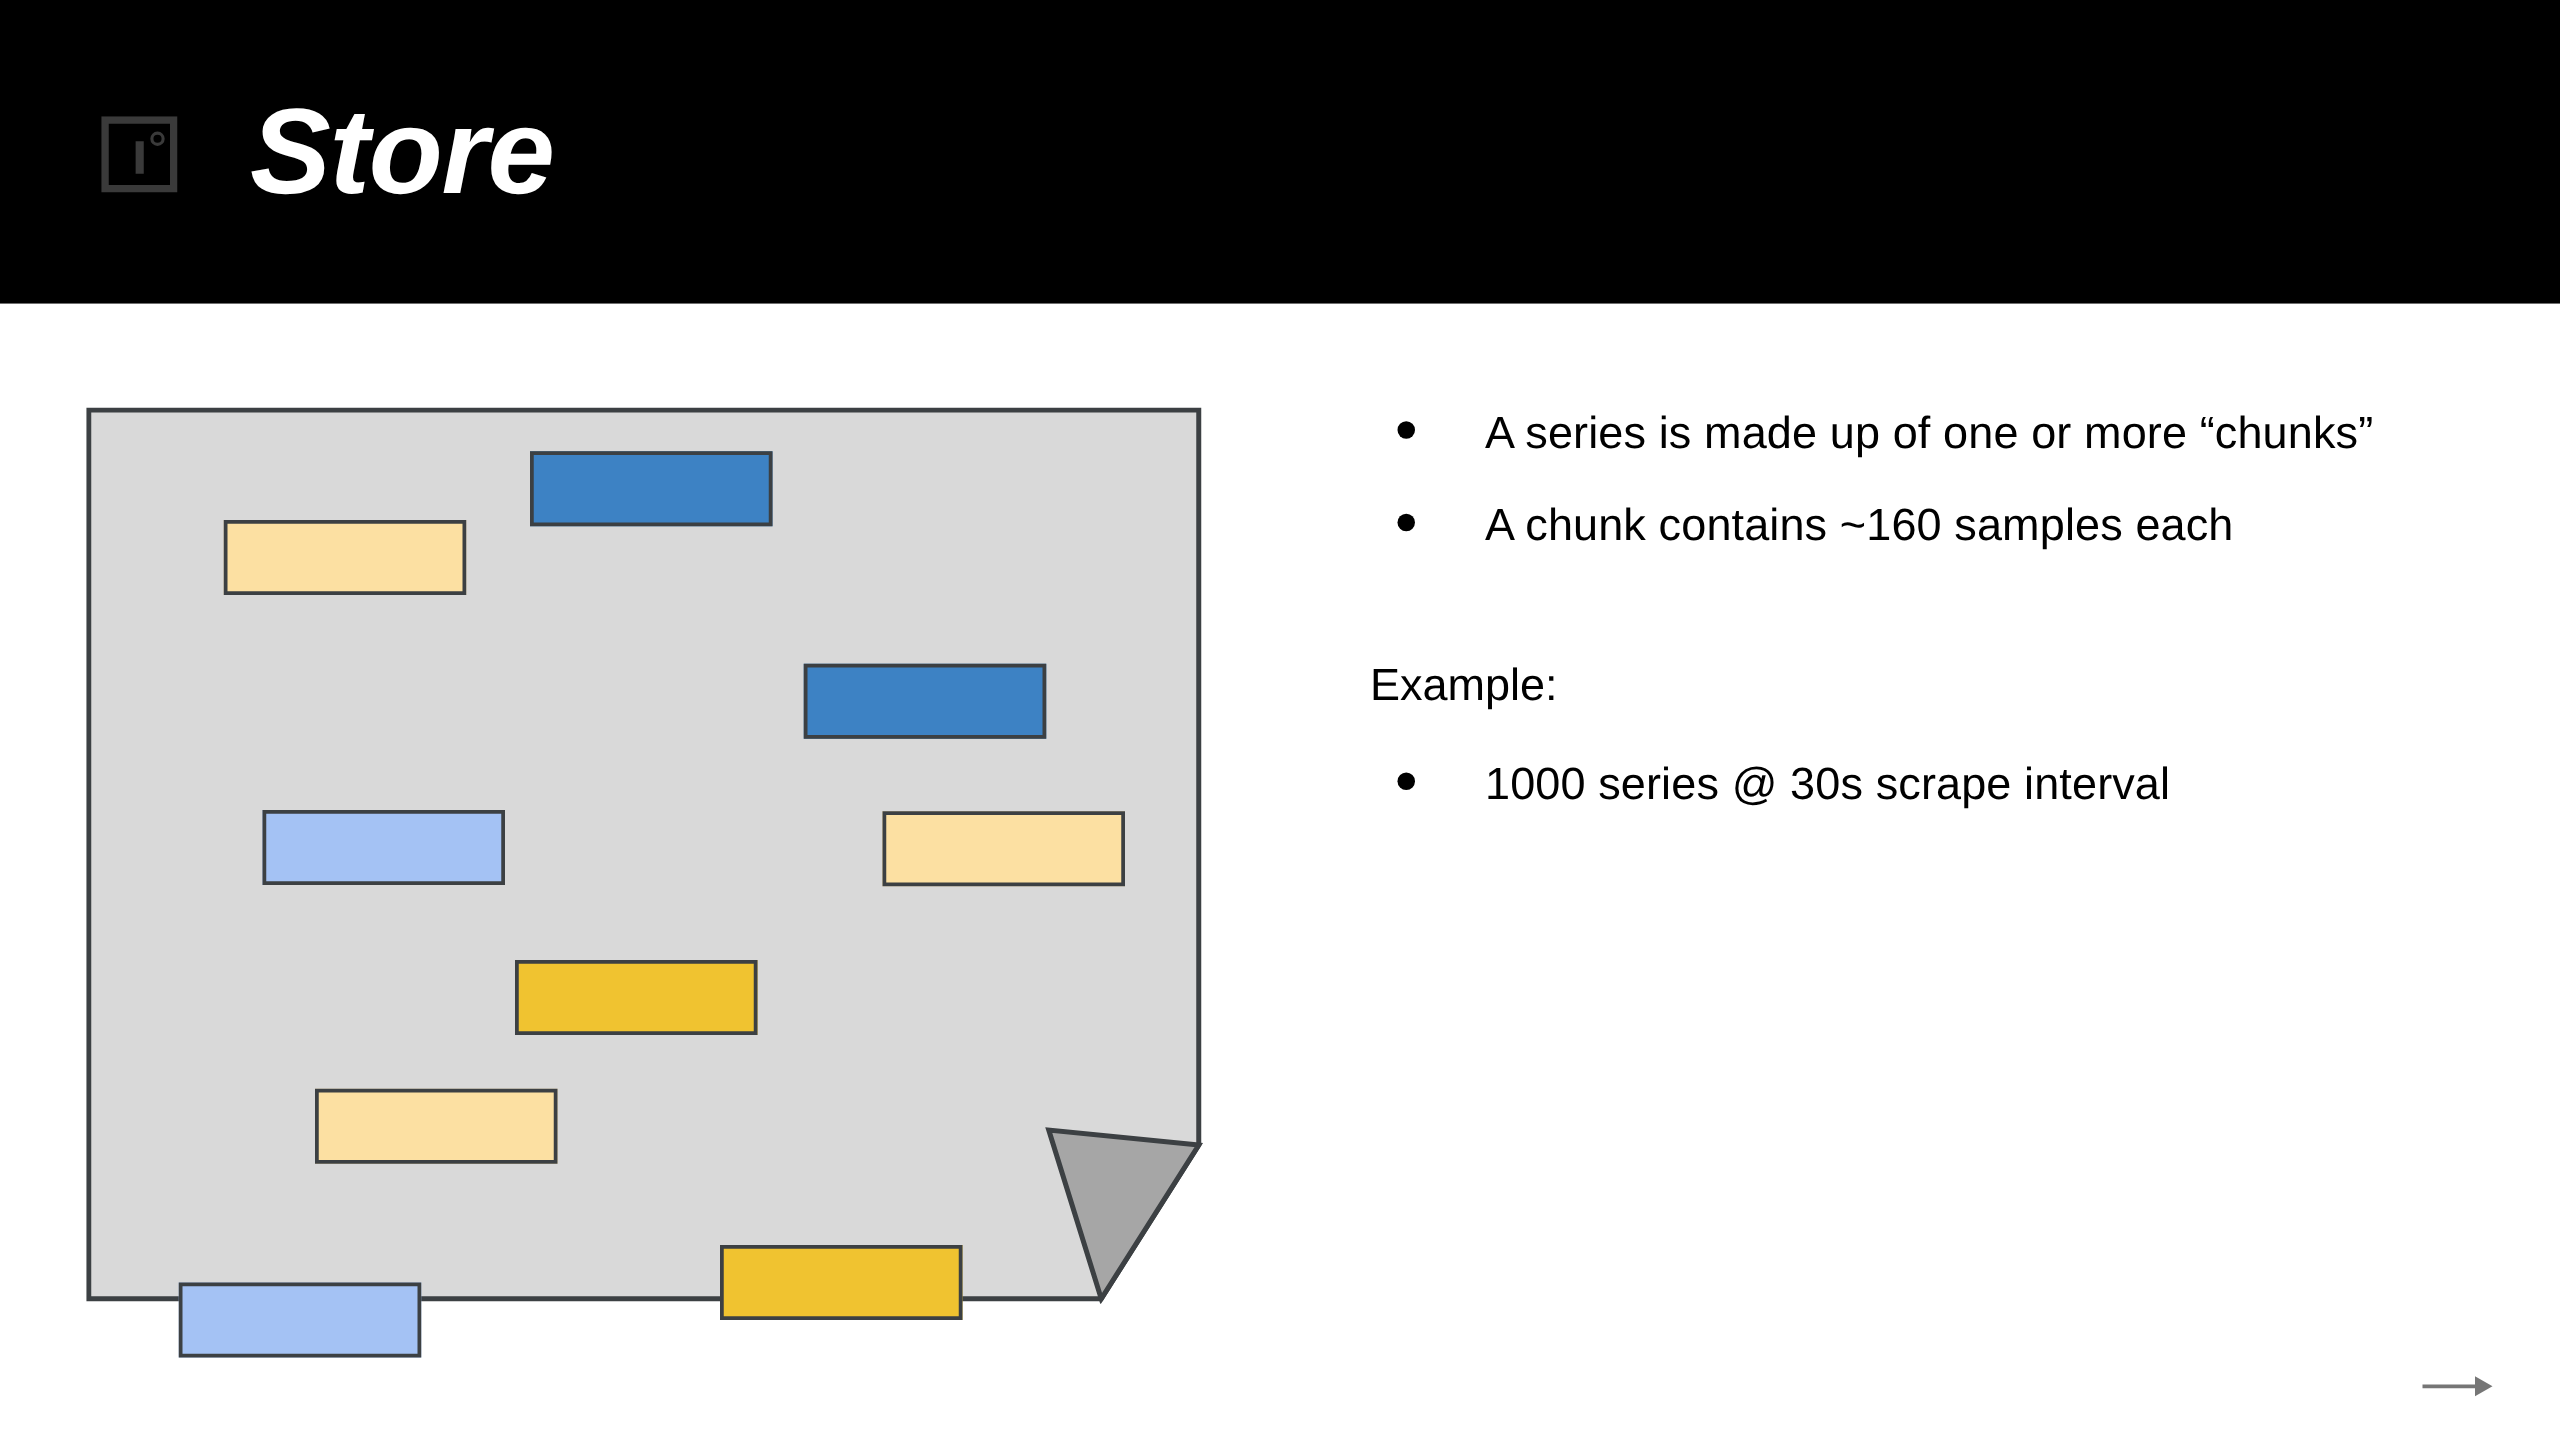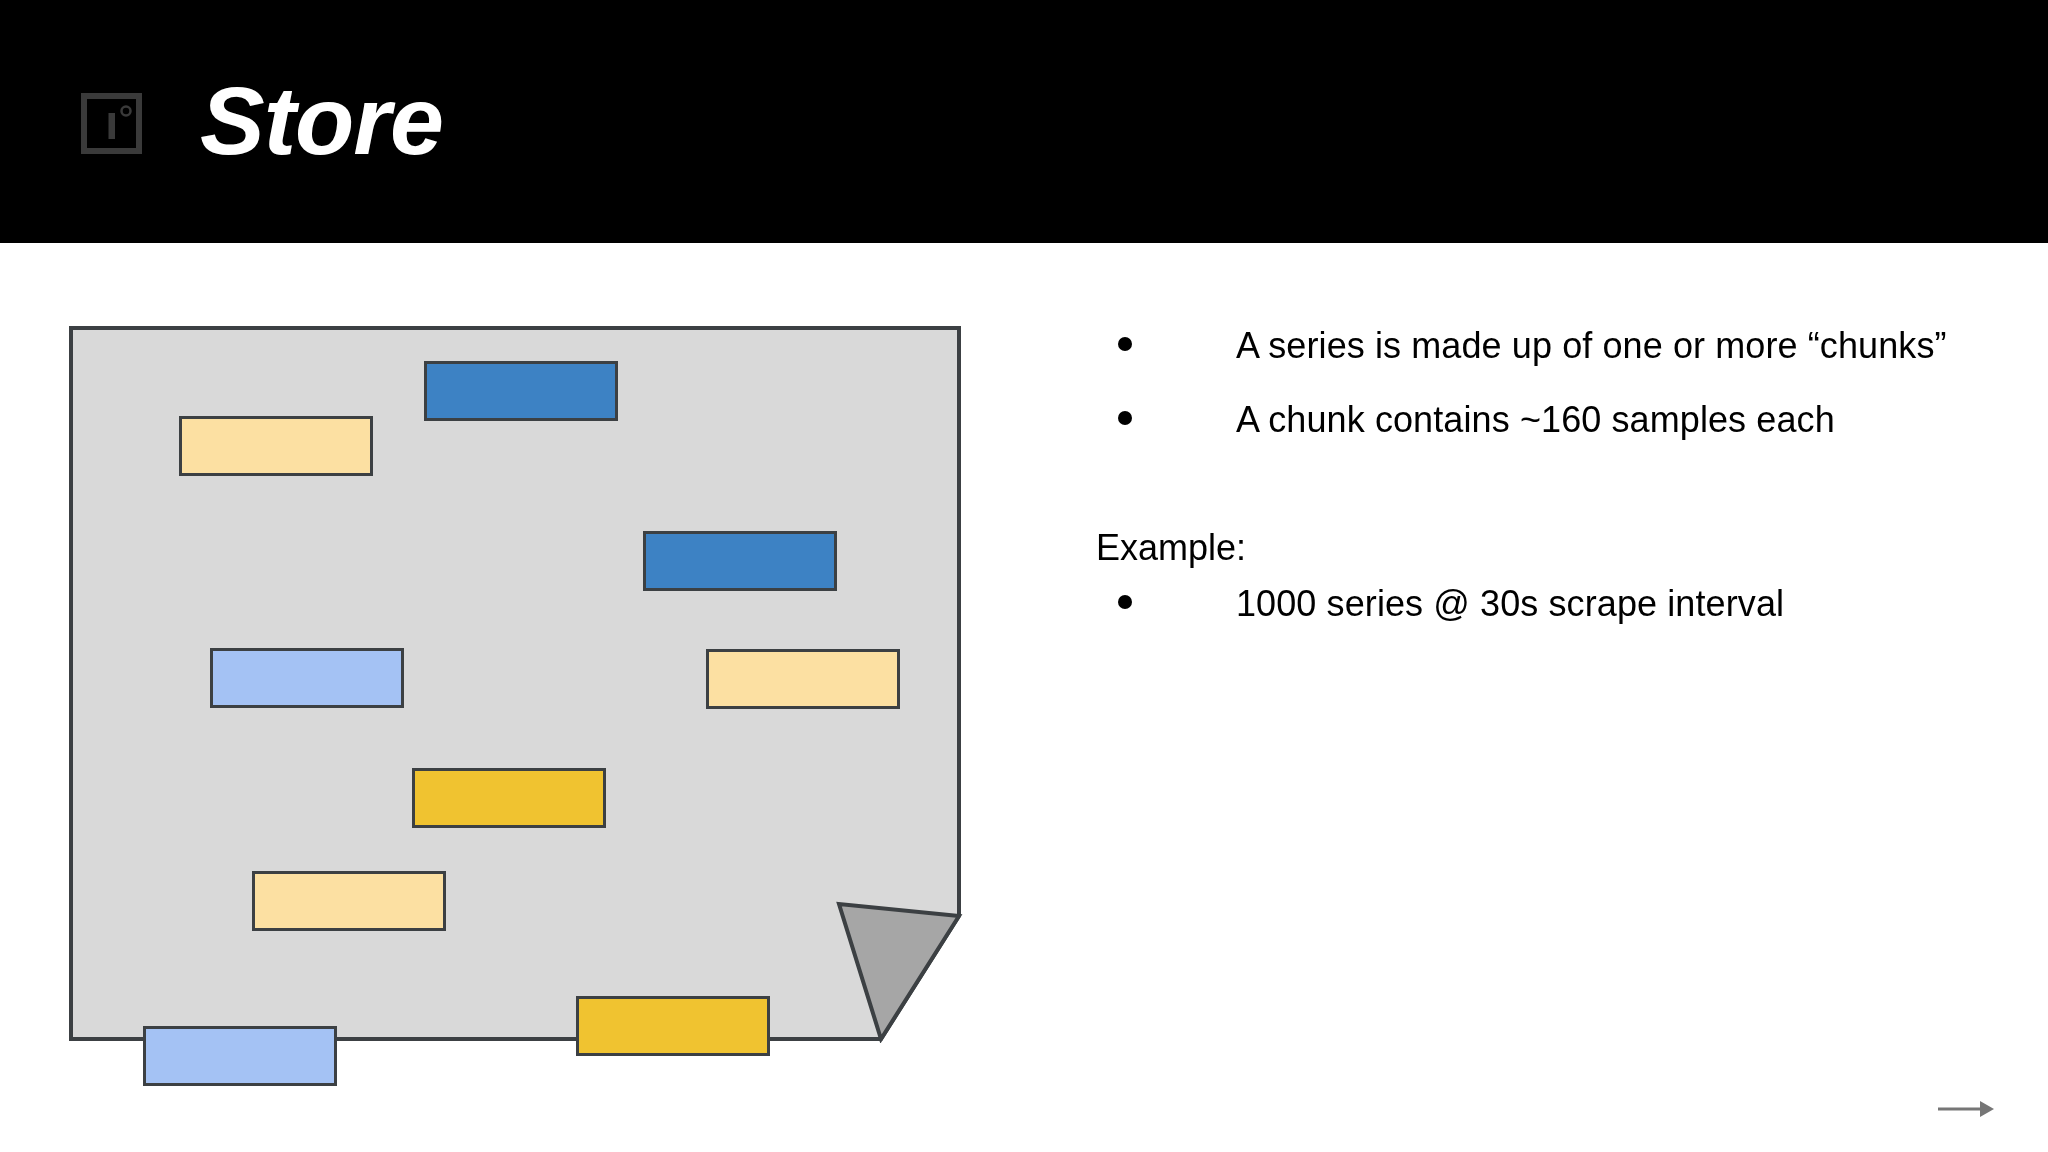--- a/index.html
+++ b/index.html
@@ -82,42 +82,41 @@
   }
   .bullet-list {
     list-style: none;
     margin: 0;
     padding: 0;
   }
   .bullet-item {
     display: flex;
     align-items: flex-start;
     margin-bottom: 18px;
-    gap: 48px;
   }
   .bullet-dot {
     flex: 0 0 auto;
     width: 14px;
     height: 14px;
     border-radius: 50%;
     background: #000000;
     margin-top: 19px;
     margin-right: 56px;
     margin-left: 22px;
   }
   .bullet-text {
     flex: 1 1 auto;
     color: #000000;
     font-size: 36px;
     line-height: 1.55;
     letter-spacing: 0.1px;
   }
   #example-label {
     margin-top: 72px;
-    margin-bottom: 1px;
+    margin-bottom: 24px;
     color: #000000;
     font-size: 36px;
     line-height: 1.55;
   }
 
   
   #next-arrow {
     position: absolute;
     right: 52px;
     bottom: 28px;

